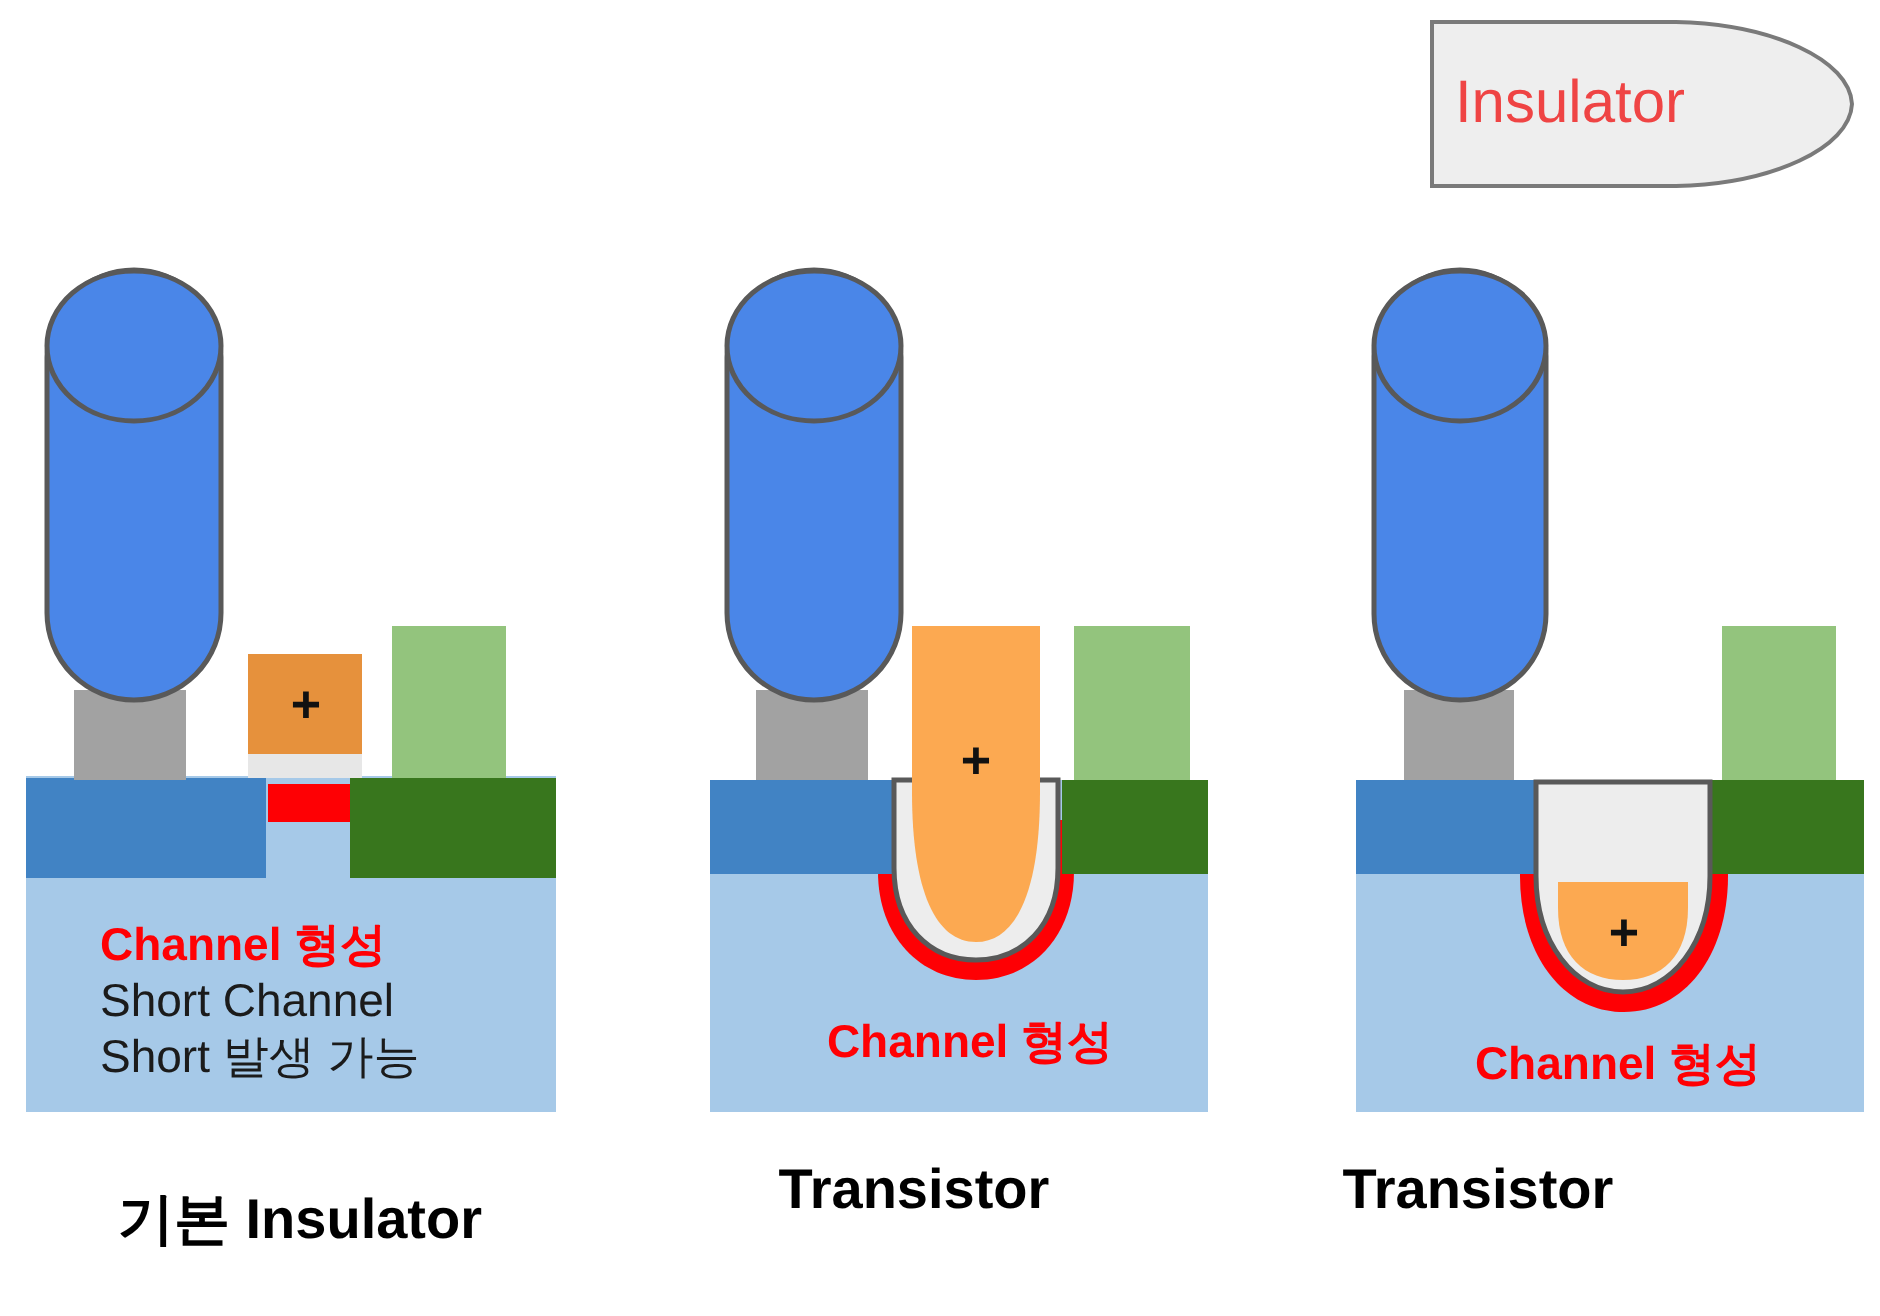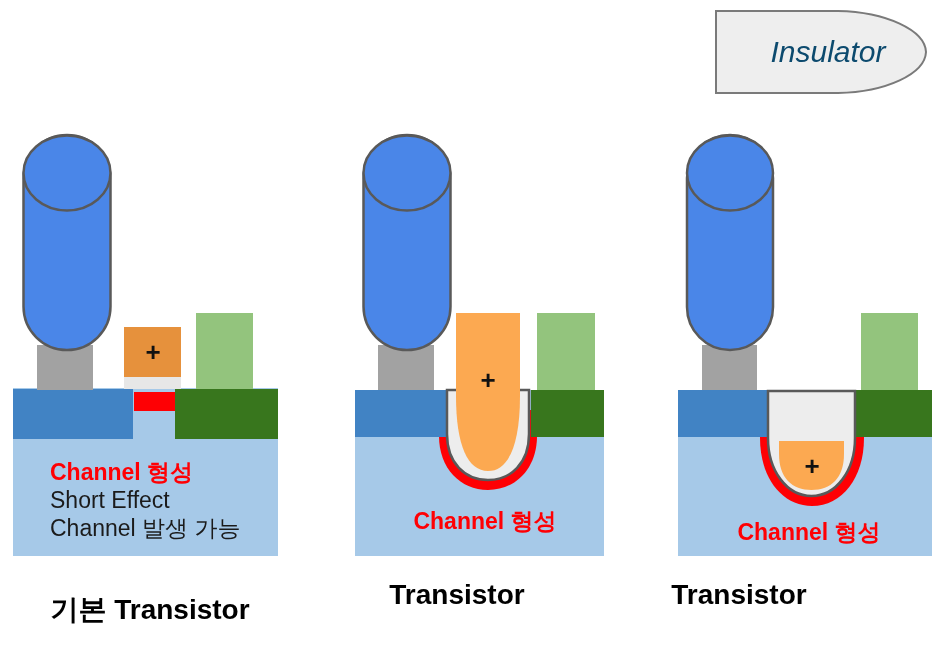--- a/index.html
+++ b/index.html
@@ -17,23 +17,23 @@
   .gate1{fill:#e6913c;}
   .gate2{fill:#fca951;}
   .bitc{fill:#93c47d;}
   .plug{fill:#a2a2a2;}
   .cyl{fill:#4a86e8;stroke:#595959;stroke-width:2.5;}
   .oxideU{fill:#ededed;stroke:#595959;stroke-width:2.5;}
   .legend-shape{fill:#eeeeee;stroke:#7a7a7a;stroke-width:2;}
   
   .txt{position:absolute;color:#1b1b1b;}
   .insulator-label{
-    left:722px;top:11px;width:212px;height:82px;
+    left:679px;top:11px;width:212px;height:82px;
     display:flex;align-items:center;justify-content:center;
-    font-size:30px;color:#0c4a6e;font-style:italic;
+    font-size:30px;color:#ef4444;
   }
   .plus{
     position:absolute;transform:translate(-50%,-50%);
     font-weight:700;font-size:26px;color:#111;line-height:1;
   }
   .note{
     position:absolute;left:50px;top:458px;
     font-size:23px;line-height:28px;white-space:nowrap;
   }
   .note .red-line{color:#ff0004;font-weight:700;}
@@ -96,28 +96,28 @@
 </svg>
 
 <div class="txt insulator-label">Insulator</div>
 
 <div class="plus" style="left:153px;top:352px;">+</div>
 <div class="plus" style="left:488px;top:380px;">+</div>
 <div class="plus" style="left:812px;top:466px;">+</div>
 
 <div class="note">
   <div class="red-line">Channel 형성</div>
-  <div class="blk-line">Short Effect</div>
-  <div class="blk-line">Channel 발생 가능</div>
+  <div class="blk-line">Short Channel</div>
+  <div class="blk-line">Short 발생 가능</div>
 </div>
 
 <div class="chlabel" style="left:485px;top:521px;">Channel 형성</div>
 <div class="chlabel" style="left:809px;top:532px;">Channel 형성</div>
 
-<div class="title" style="left:150px;top:591px;">기본 Transistor</div>
+<div class="title" style="left:150px;top:591px;">기본 Insulator</div>
 
 <div class="title" style="left:457px;top:576px;">
   <div>Transistor</div>
 </div>
 
 <div class="title" style="left:739px;top:576px;">
   <div>Transistor</div>
 </div>
 
 </body></html>

